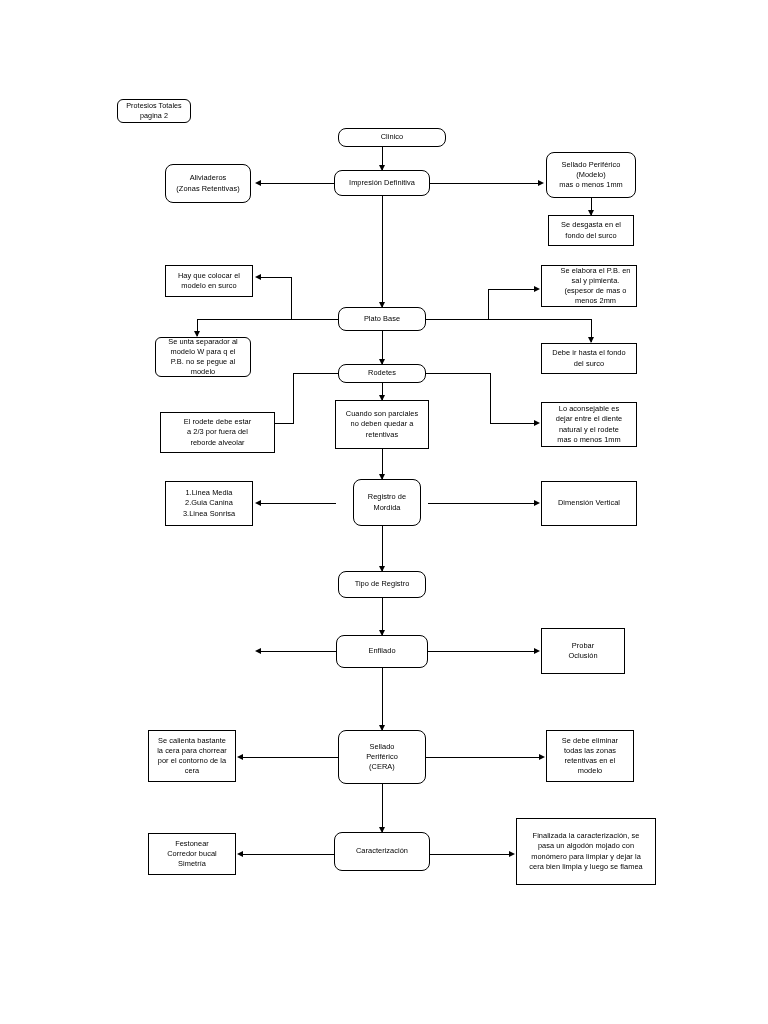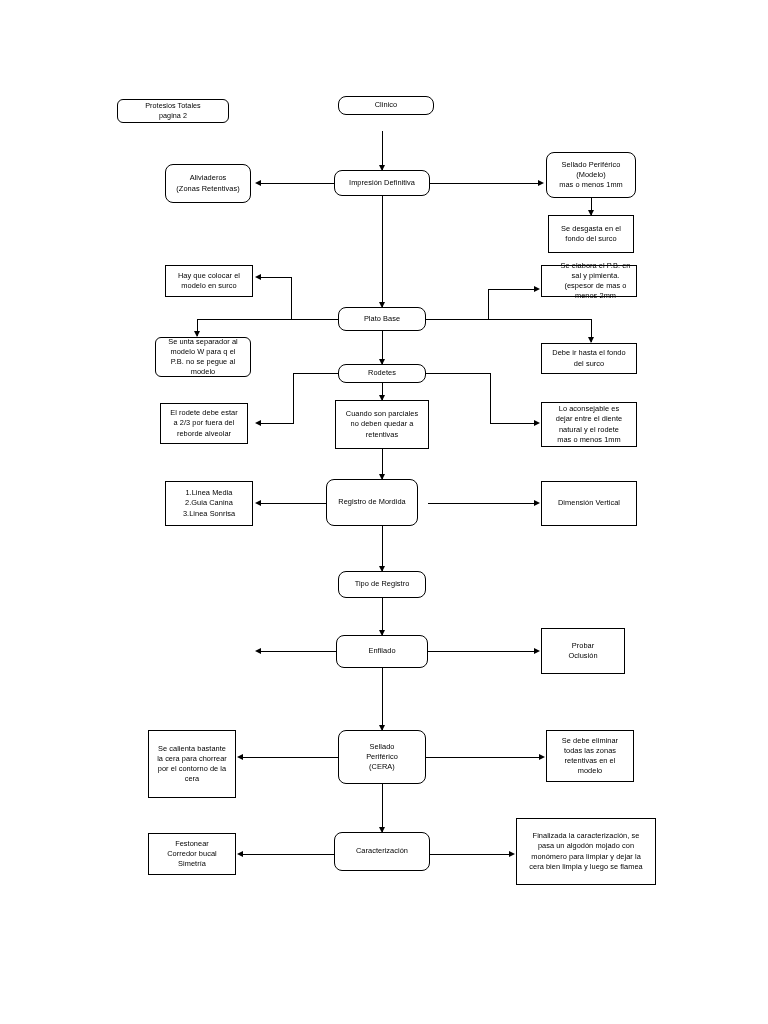--- a/index.html
+++ b/index.html
@@ -69,21 +69,21 @@
     border-top: 3.5px solid transparent;
     border-bottom: 3.5px solid transparent;
     border-left: 6px solid #000000;
   }
 </style>
 </head>
 <body>
 
 <div id="page">
 
-  <div class="node rounded-sm" style="left:117px; top:99px; width:112px; height:24px; font-size:7.2px;">Protesios Totales
+  <div class="node rounded-sm" style="left:117px; top:99px; width:74px; height:24px; font-size:7.2px;">Protesios Totales
 pagina 2</div>
 
   <div class="vline" style="left:382px; top:131px; height:39px;"></div>
   <div class="arrow down" style="left:378.5px; top:165px;"></div>
 
   <div class="vline" style="left:382px; top:196px; height:111px;"></div>
   <div class="arrow down" style="left:378.5px; top:302px;"></div>
 
   <div class="vline" style="left:382px; top:331px; height:33px;"></div>
   <div class="arrow down" style="left:378.5px; top:359px;"></div>
@@ -99,33 +99,33 @@
 
   <div class="vline" style="left:382px; top:598px; height:37px;"></div>
   <div class="arrow down" style="left:378.5px; top:630px;"></div>
 
   <div class="vline" style="left:382px; top:668px; height:62px;"></div>
   <div class="arrow down" style="left:378.5px; top:725px;"></div>
 
   <div class="vline" style="left:382px; top:784px; height:48px;"></div>
   <div class="arrow down" style="left:378.5px; top:827px;"></div>
 
-  <div class="node spine" style="left:338px; top:96px; width:96px; height:19px;">Clinico</div>
+  <div class="node spine" style="left:338px; top:128px; width:108px; height:19px;">Clinico</div>
 
   <div class="node spine" style="left:334px; top:170px; width:96px; height:26px;">Impresión Definitiva</div>
 
   <div class="node spine" style="left:338px; top:307px; width:88px; height:24px;">Plato Base</div>
 
   <div class="node spine" style="left:338px; top:364px; width:88px; height:19px;">Rodetes</div>
 
   <div class="node" style="left:335px; top:400px; width:94px; height:49px;">Cuando son parciales
 no deben quedar a
 retentivas</div>
 
-  <div class="node spine" style="left:326px; top:479px; width:92px; height:47px;">Registro de Mordida</div>
+  <div class="node spine" style="left:353px; top:479px; width:68px; height:47px;">Registro de Mordida</div>
 
   <div class="node spine" style="left:338px; top:571px; width:88px; height:27px;">Tipo de Registro</div>
 
   <div class="node spine" style="left:336px; top:635px; width:92px; height:33px;">Enfilado</div>
 
   <div class="node spine" style="left:338px; top:730px; width:88px; height:54px;">Sellado
 Periférico
 (CERA)</div>
 
   <div class="node spine" style="left:334px; top:832px; width:96px; height:39px;">Caracterización</div>
@@ -136,21 +136,21 @@
 (Zonas Retentivas)</div>
 
   <div class="hline" style="left:430px; top:183px; width:110px;"></div>
   <div class="arrow right" style="left:538px; top:179.5px;"></div>
   <div class="node rounded" style="left:546px; top:152px; width:90px; height:46px;">Sellado Periférico
 (Modelo)
 mas o menos 1mm</div>
 
   <div class="vline" style="left:591px; top:198px; height:17px;"></div>
   <div class="arrow down" style="left:587.5px; top:210px;"></div>
-  <div class="node" style="left:548px; top:215px; width:86px; height:38px;">Se desgasta en el
+  <div class="node" style="left:548px; top:215px; width:86px; height:31px;">Se desgasta en el
 fondo del surco</div>
 
   <div class="hline" style="left:291px; top:319px; width:47px;"></div>
   <div class="vline" style="left:291px; top:277px; height:43px;"></div>
   <div class="hline" style="left:258px; top:277px; width:34px;"></div>
   <div class="arrow left" style="left:255px; top:273.5px;"></div>
   <div class="node" style="left:165px; top:265px; width:88px; height:32px;">Hay que colocar el
 modelo en surco</div>
 
   <div class="hline" style="left:197px; top:319px; width:95px;"></div>
@@ -158,36 +158,36 @@
   <div class="arrow down" style="left:193.5px; top:331px;"></div>
   <div class="node rounded-sm" style="left:155px; top:337px; width:96px; height:40px;">Se unta separador al
 modelo W para q el
 P.B. no se pegue al
 modelo</div>
 
   <div class="hline" style="left:426px; top:319px; width:62px;"></div>
   <div class="vline" style="left:488px; top:289px; height:31px;"></div>
   <div class="hline" style="left:488px; top:289px; width:48px;"></div>
   <div class="arrow right" style="left:534px; top:285.5px;"></div>
-  <div class="node" style="left:541px; top:265px; width:96px; height:32px;padding-left:16px;">Se elabora el P.B.  en
+  <div class="node" style="left:541px; top:265px; width:96px; height:42px;padding-left:16px;">Se elabora el P.B.  en
 sal y pimienta.
 (espesor de mas o
 menos 2mm</div>
 
   <div class="hline" style="left:426px; top:319px; width:166px;"></div>
   <div class="vline" style="left:591px; top:319px; height:23px;"></div>
   <div class="arrow down" style="left:587.5px; top:337px;"></div>
   <div class="node" style="left:541px; top:343px; width:96px; height:31px;">Debe ir hasta el fondo
 del surco</div>
 
   <div class="hline" style="left:293px; top:373px; width:45px;"></div>
   <div class="vline" style="left:293px; top:373px; height:50px;"></div>
   <div class="hline" style="left:258px; top:423px; width:36px;"></div>
   <div class="arrow left" style="left:255px; top:419.5px;"></div>
-  <div class="node" style="left:160px; top:403px; width:88px; height:41px;">El rodete debe estar
+  <div class="node" style="left:160px; top:412px; width:115px; height:41px;">El rodete debe estar
 a 2/3 por fuera del
 reborde alveolar</div>
 
   <div class="hline" style="left:426px; top:373px; width:64px;"></div>
   <div class="vline" style="left:490px; top:373px; height:50px;"></div>
   <div class="hline" style="left:490px; top:423px; width:46px;"></div>
   <div class="arrow right" style="left:534px; top:419.5px;"></div>
   <div class="node" style="left:541px; top:402px; width:96px; height:45px;">Lo aconsejable es
 dejar entre el diente
 natural  y el  rodete
@@ -206,21 +206,21 @@
   <div class="hline" style="left:258px; top:651px; width:78px;"></div>
   <div class="arrow left" style="left:255px; top:647.5px;"></div>
 
   <div class="hline" style="left:428px; top:651px; width:108px;"></div>
   <div class="arrow right" style="left:534px; top:647.5px;"></div>
   <div class="node" style="left:541px; top:628px; width:84px; height:46px;">Probar
 Oclusión</div>
 
   <div class="hline" style="left:240px; top:757px; width:98px;"></div>
   <div class="arrow left" style="left:237px; top:753.5px;"></div>
-  <div class="node" style="left:148px; top:730px; width:88px; height:68px;">Se calienta bastante
+  <div class="node" style="left:148px; top:730px; width:88px; height:52px;">Se calienta bastante
 la cera para chorrear
 por el contorno de la
 cera</div>
 
   <div class="hline" style="left:426px; top:757px; width:115px;"></div>
   <div class="arrow right" style="left:539px; top:753.5px;"></div>
   <div class="node" style="left:546px; top:730px; width:88px; height:52px;">Se debe eliminar
 todas las zonas
 retentivas en el
 modelo</div>

